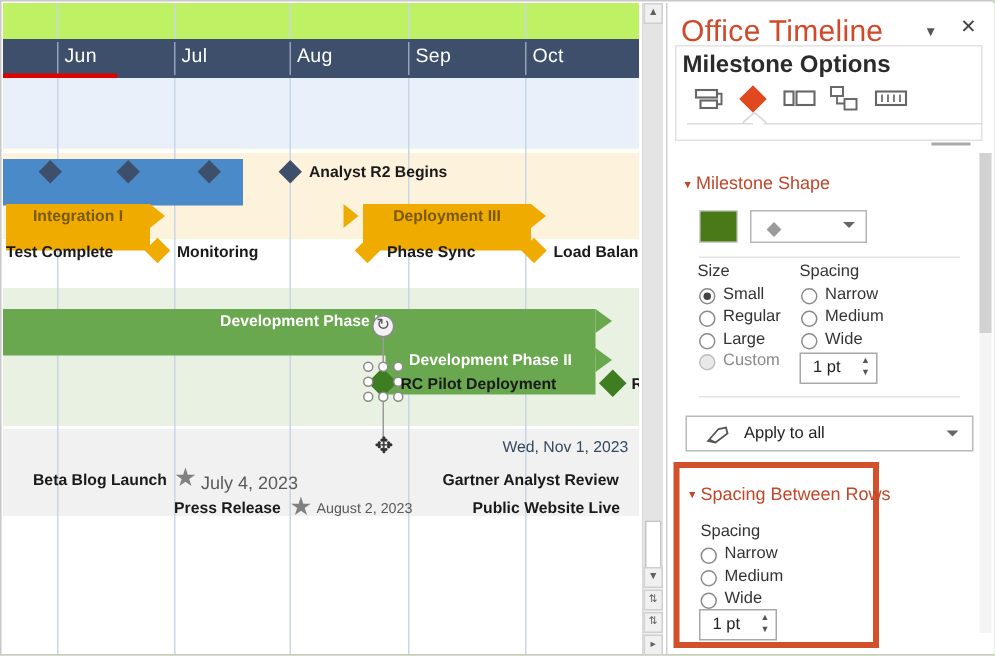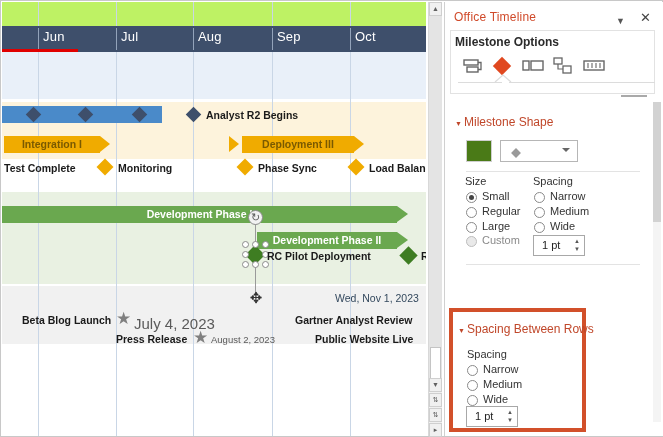--- a/index.html
+++ b/index.html
@@ -30,21 +30,21 @@
   .row-blue{top:50px;height:47px;background:#e9f0f9;}
   .row-amber{top:100px;height:57px;background:#fdf3dc;}
   .row-green{top:190px;height:92px;background:#e9f1e2;}
   .row-gray{top:284px;height:58px;background:#f1f1f1;}
   .row-white{top:342px;height:93px;background:#ffffff;}
   .row-whitegap1{top:97px;height:3px;background:#ffffff;}
   .row-whitegap2{top:157px;height:33px;background:#ffffff;}
   .row-whitegap3{top:282px;height:2px;background:#ffffff;}
 
   
-  .bar{position:absolute;height:17px;border-radius:0;}
+  .bar{position:absolute;height:31px;border-radius:0;}
   .bar-blue{background:#4a8ac9;}
   .bar-amber{background:#f0ab00;}
   .bar-green{background:#6aa84f;}
   .bar-label{position:absolute;width:100%;text-align:center;font-size:10.5px;font-weight:bold;line-height:17px;}
   .bar-label.dark{color:#7a5a00;}
   .bar-label.white{color:#ffffff;}
   .arrowtip{position:absolute;top:0;width:0;height:0;border-top:8.5px solid transparent;border-bottom:8.5px solid transparent;}
 
   
   .dia{position:absolute;transform:rotate(45deg);}
@@ -66,25 +66,25 @@
   .movecur{position:absolute;width:18px;height:18px;color:#333;font-size:15px;line-height:18px;text-align:center;}
 
   
   .vscroll{position:absolute;right:0px;top:1px;width:14px;height:434px;background:#f0f0f0;border-left:1px solid #d8d8d8;box-sizing:border-box;}
   .vscroll .sbtn{position:absolute;left:0;width:13px;height:14px;background:#f0f0f0;border:1px solid #cfcfcf;box-sizing:border-box;color:#606060;font-size:7px;text-align:center;line-height:12px;}
   .vscroll .thumb{position:absolute;left:1px;width:11px;background:#ffffff;border:1px solid #c4c4c4;box-sizing:border-box;}
   .vscroll .track{position:absolute;left:0;right:0;background:#e4e4e4;}
 
   
   .panel{position:absolute;left:443px;top:1px;width:219px;height:434px;background:#ffffff;border-left:1px solid #d0d0d0;box-sizing:border-box;}
-  .panel-title{position:absolute;left:9px;top:8px;font-size:12px;color:#d04a2a;letter-spacing:.2px;}
+  .panel-title{position:absolute;left:9px;top:8px;font-size:20px;color:#d04a2a;letter-spacing:.2px;}
   .panel-caret{position:absolute;right:38px;top:14px;color:#555;font-size:9px;}
   .panel-close{position:absolute;right:12px;top:9px;color:#444;font-size:13px;line-height:13px;}
 
-  .sec-head{position:absolute;left:10px;font-size:12px;font-weight:bold;color:#2b2b2b;}
+  .sec-head{position:absolute;left:10px;font-size:16px;font-weight:bold;color:#2b2b2b;}
   .sec-head-red{position:absolute;font-size:12px;color:#c0472a;}
   .redcaret{position:absolute;font-size:7px;color:#c0472a;}
 
   .card{position:absolute;left:5px;width:205px;background:#ffffff;border:1px solid #e2e2e2;box-sizing:border-box;}
 
   .icobtn{position:absolute;width:28px;height:24px;box-sizing:border-box;}
   .icosel{background:#ffffff;}
   .tabline{position:absolute;height:1px;background:#dcdcdc;}
 
   .swatch{position:absolute;width:26px;height:22px;background:#4a7a17;border:1px solid #cfcfcf;box-sizing:border-box;}
@@ -200,21 +200,21 @@
 
     <div class="mslabel" style="left:265px;top:248px;">RC Pilot Deployment</div>
     <div class="dia dia-green" style="left:400px;top:247px;width:13px;height:13px;"></div>
     <div class="mslabel" style="left:419px;top:248px;">RTW</div>
 
     <div class="movecur" style="left:245px;top:287px;">✥</div>
 
     <div class="mslabel blue" style="left:333px;top:290px;font-size:10.5px;">Wed, Nov 1, 2023</div>
     <div class="mslabel" style="left:20px;top:312px;">Beta Blog Launch</div>
     <div class="star" style="left:114px;top:308px;">★</div>
-    <div class="mslabel gray" style="left:132px;top:313px;font-size:15px;">July 4, 2023</div>
+    <div class="mslabel gray" style="left:132px;top:313px;font-size:12px;">July 4, 2023</div>
     <div class="mslabel" style="left:293px;top:312px;">Gartner Analyst Review</div>
 
     <div class="mslabel" style="left:114px;top:331px;">Press Release</div>
     <div class="star" style="left:191px;top:327px;">★</div>
     <div class="mslabel gray" style="left:209px;top:332px;font-size:9.5px;">August 2, 2023</div>
     <div class="mslabel" style="left:313px;top:331px;">Public Website Live</div>
   </div>
 
   <div class="vscroll" style="left:427px;">
     <div class="sbtn" style="top:0;">▲</div>
@@ -308,20 +308,28 @@
     <div class="lbl" style="left:105px;top:218px;">Wide</div>
 
     <div class="spin" style="left:88px;top:233px;">
       <div class="sv">1 pt</div>
       <div class="su">▲</div>
       <div class="sd">▼</div>
     </div>
 
     <div class="psep" style="left:21px;top:262px;width:174px;"></div>
 
+    <div class="applybtn" style="top:275px;">
+      <svg style="position:absolute;left:12px;top:5px;" width="18" height="14">
+        <path d="M2 11 L9 3 L14 2 L15 6 L7 12 Z" fill="none" stroke="#555" stroke-width="1.2"></path>
+        <path d="M3 10 L7 12" stroke="#555" stroke-width="1.2"></path>
+      </svg>
+      <div class="at">Apply to all</div>
+      <div class="aa"></div>
+    </div>
 
     <div class="hl-box" style="left:4px;top:306px;width:137px;height:124px;"></div>
 
     <div class="redcaret" style="left:13px;top:325px;">▼</div>
     <div class="sec-head-red" style="left:22px;top:320px;">Spacing Between Rows</div>
 
     <div class="lbl" style="left:22px;top:346px;">Spacing</div>
 
     <div class="radio" style="left:22px;top:363px;"></div>
     <div class="lbl" style="left:38px;top:361px;">Narrow</div>

